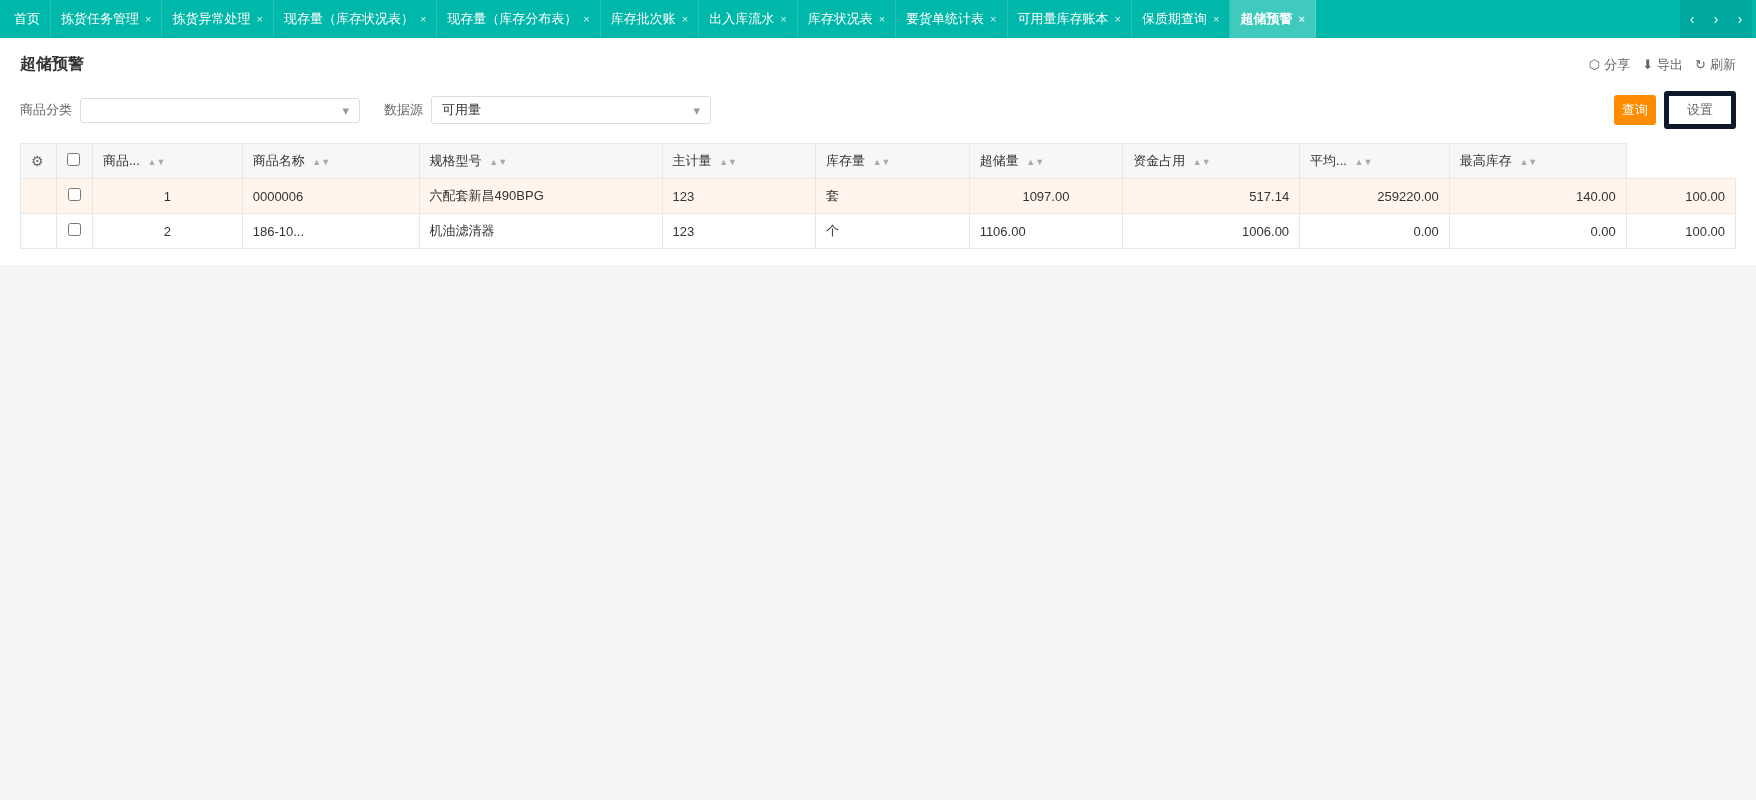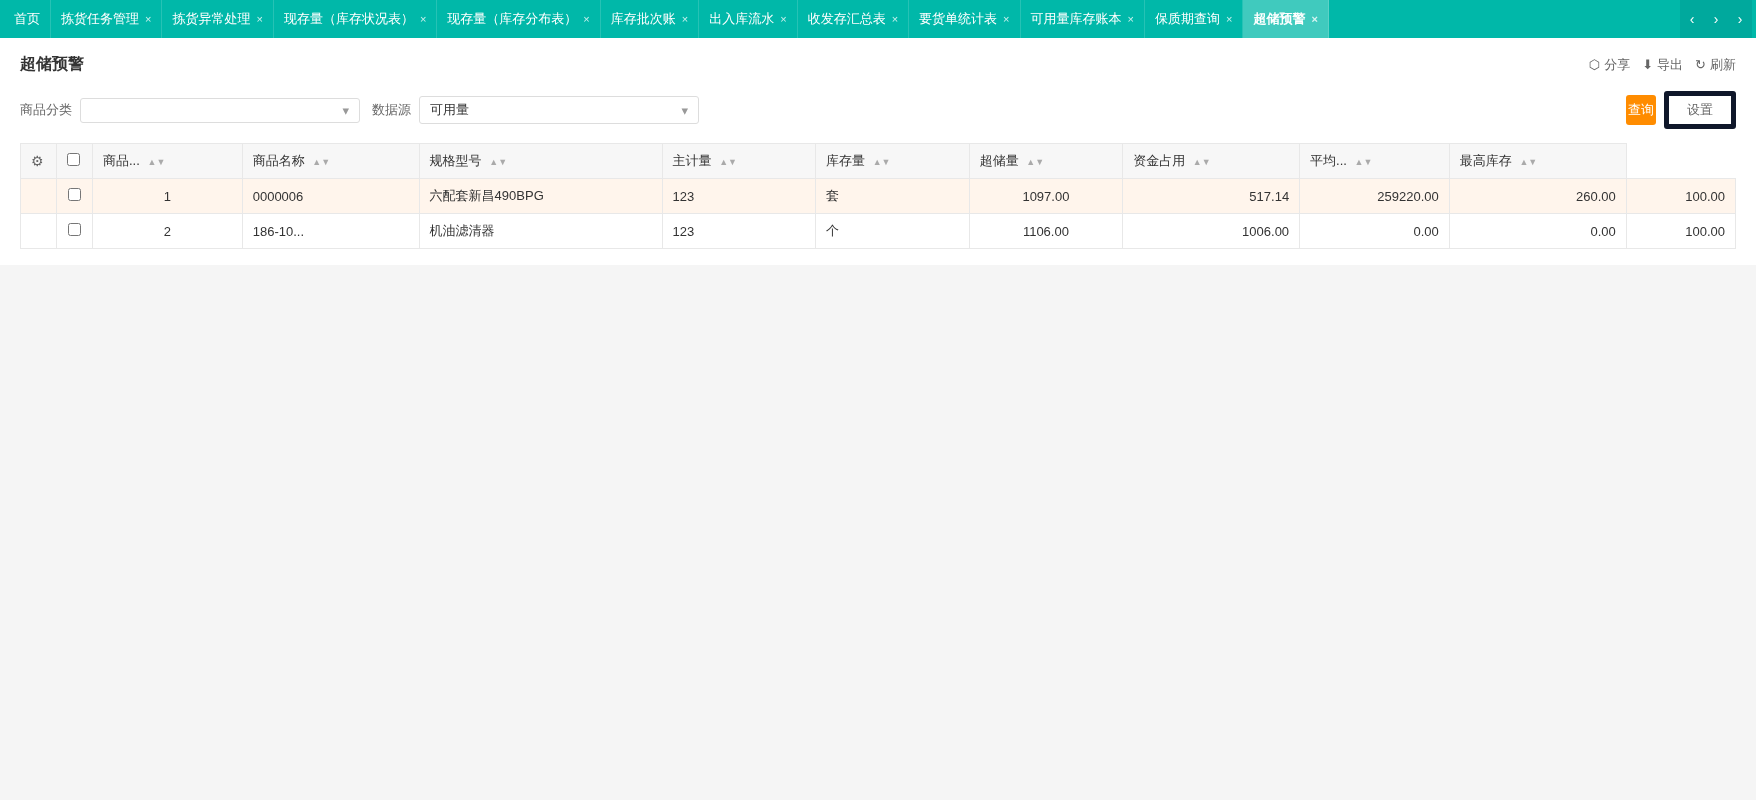--- a/index.html
+++ b/index.html
@@ -82,21 +82,21 @@
       gap: 4px;
       color: #666;
       cursor: pointer;
       font-size: 13px;
     }
 
     
     .filter-row {
       display: flex;
       align-items: center;
-      gap: 12px;
+      gap: 24px;
       margin-bottom: 14px;
       flex-wrap: wrap;
     }
     .filter-item {
       display: flex;
       align-items: center;
       gap: 8px;
     }
     .filter-label {
       color: #666;
@@ -115,21 +115,21 @@
       font-size: 13px;
       justify-content: space-between;
     }
     .filter-select-arrow { color: #999; margin-left: 8px; }
 
     .btn-query {
       background: #ff8c00;
       color: #fff;
       border: none;
       border-radius: 3px;
-      padding: 6px 2px;
+      padding: 6px 8px;
       cursor: pointer;
       font-size: 13px;
       margin-left: auto;
     }
     .btn-settings {
       background: #fff;
       color: #666;
       border: 5px solid #0f172a;
       border-radius: 3px;
       padding: 5px 18px;
@@ -215,21 +215,21 @@
   </div>
   <div class="nav-item">
     <span>库存批次账</span>
     <span class="close-x">×</span>
   </div>
   <div class="nav-item">
     <span>出入库流水</span>
     <span class="close-x">×</span>
   </div>
   <div class="nav-item">
-    <span>收发存汇总表</span>
+    <span>库存状况表</span>
     <span class="close-x">×</span>
   </div>
   <div class="nav-item">
     <span>要货单统计表</span>
     <span class="close-x">×</span>
   </div>
   <div class="nav-item">
     <span>可用量库存账本</span>
     <span class="close-x">×</span>
   </div>
@@ -343,34 +343,34 @@
       <input type="checkbox" style="">
     </td>
     <td class="row-num">1</td>
     <td>0000006</td>
     <td>六配套新昌490BPG</td>
     <td>123</td>
     <td>套</td>
     <td style="text-align:center">1097.00</td>
     <td style="text-align:right">517.14</td>
     <td style="text-align:right">259220.00</td>
-    <td style="text-align:right">260.00</td>
+    <td style="text-align:right">140.00</td>
     <td style="text-align:right">100.00</td>
   </tr>
         <tr>
     <td class="settings-col"></td>
     <td class="checkbox-col">
       <input type="checkbox" style="">
     </td>
     <td class="row-num">2</td>
     <td>186-10...</td>
     <td>机油滤清器</td>
     <td>123</td>
     <td>个</td>
-    <td style="text-align:center">1106.00</td>
+    <td style="text-align:left">1106.00</td>
     <td style="text-align:right">1006.00</td>
     <td style="text-align:right">0.00</td>
     <td style="text-align:right">0.00</td>
     <td style="text-align:right">100.00</td>
   </tr>
       </tbody>
   </table>
 
 </div>
 

